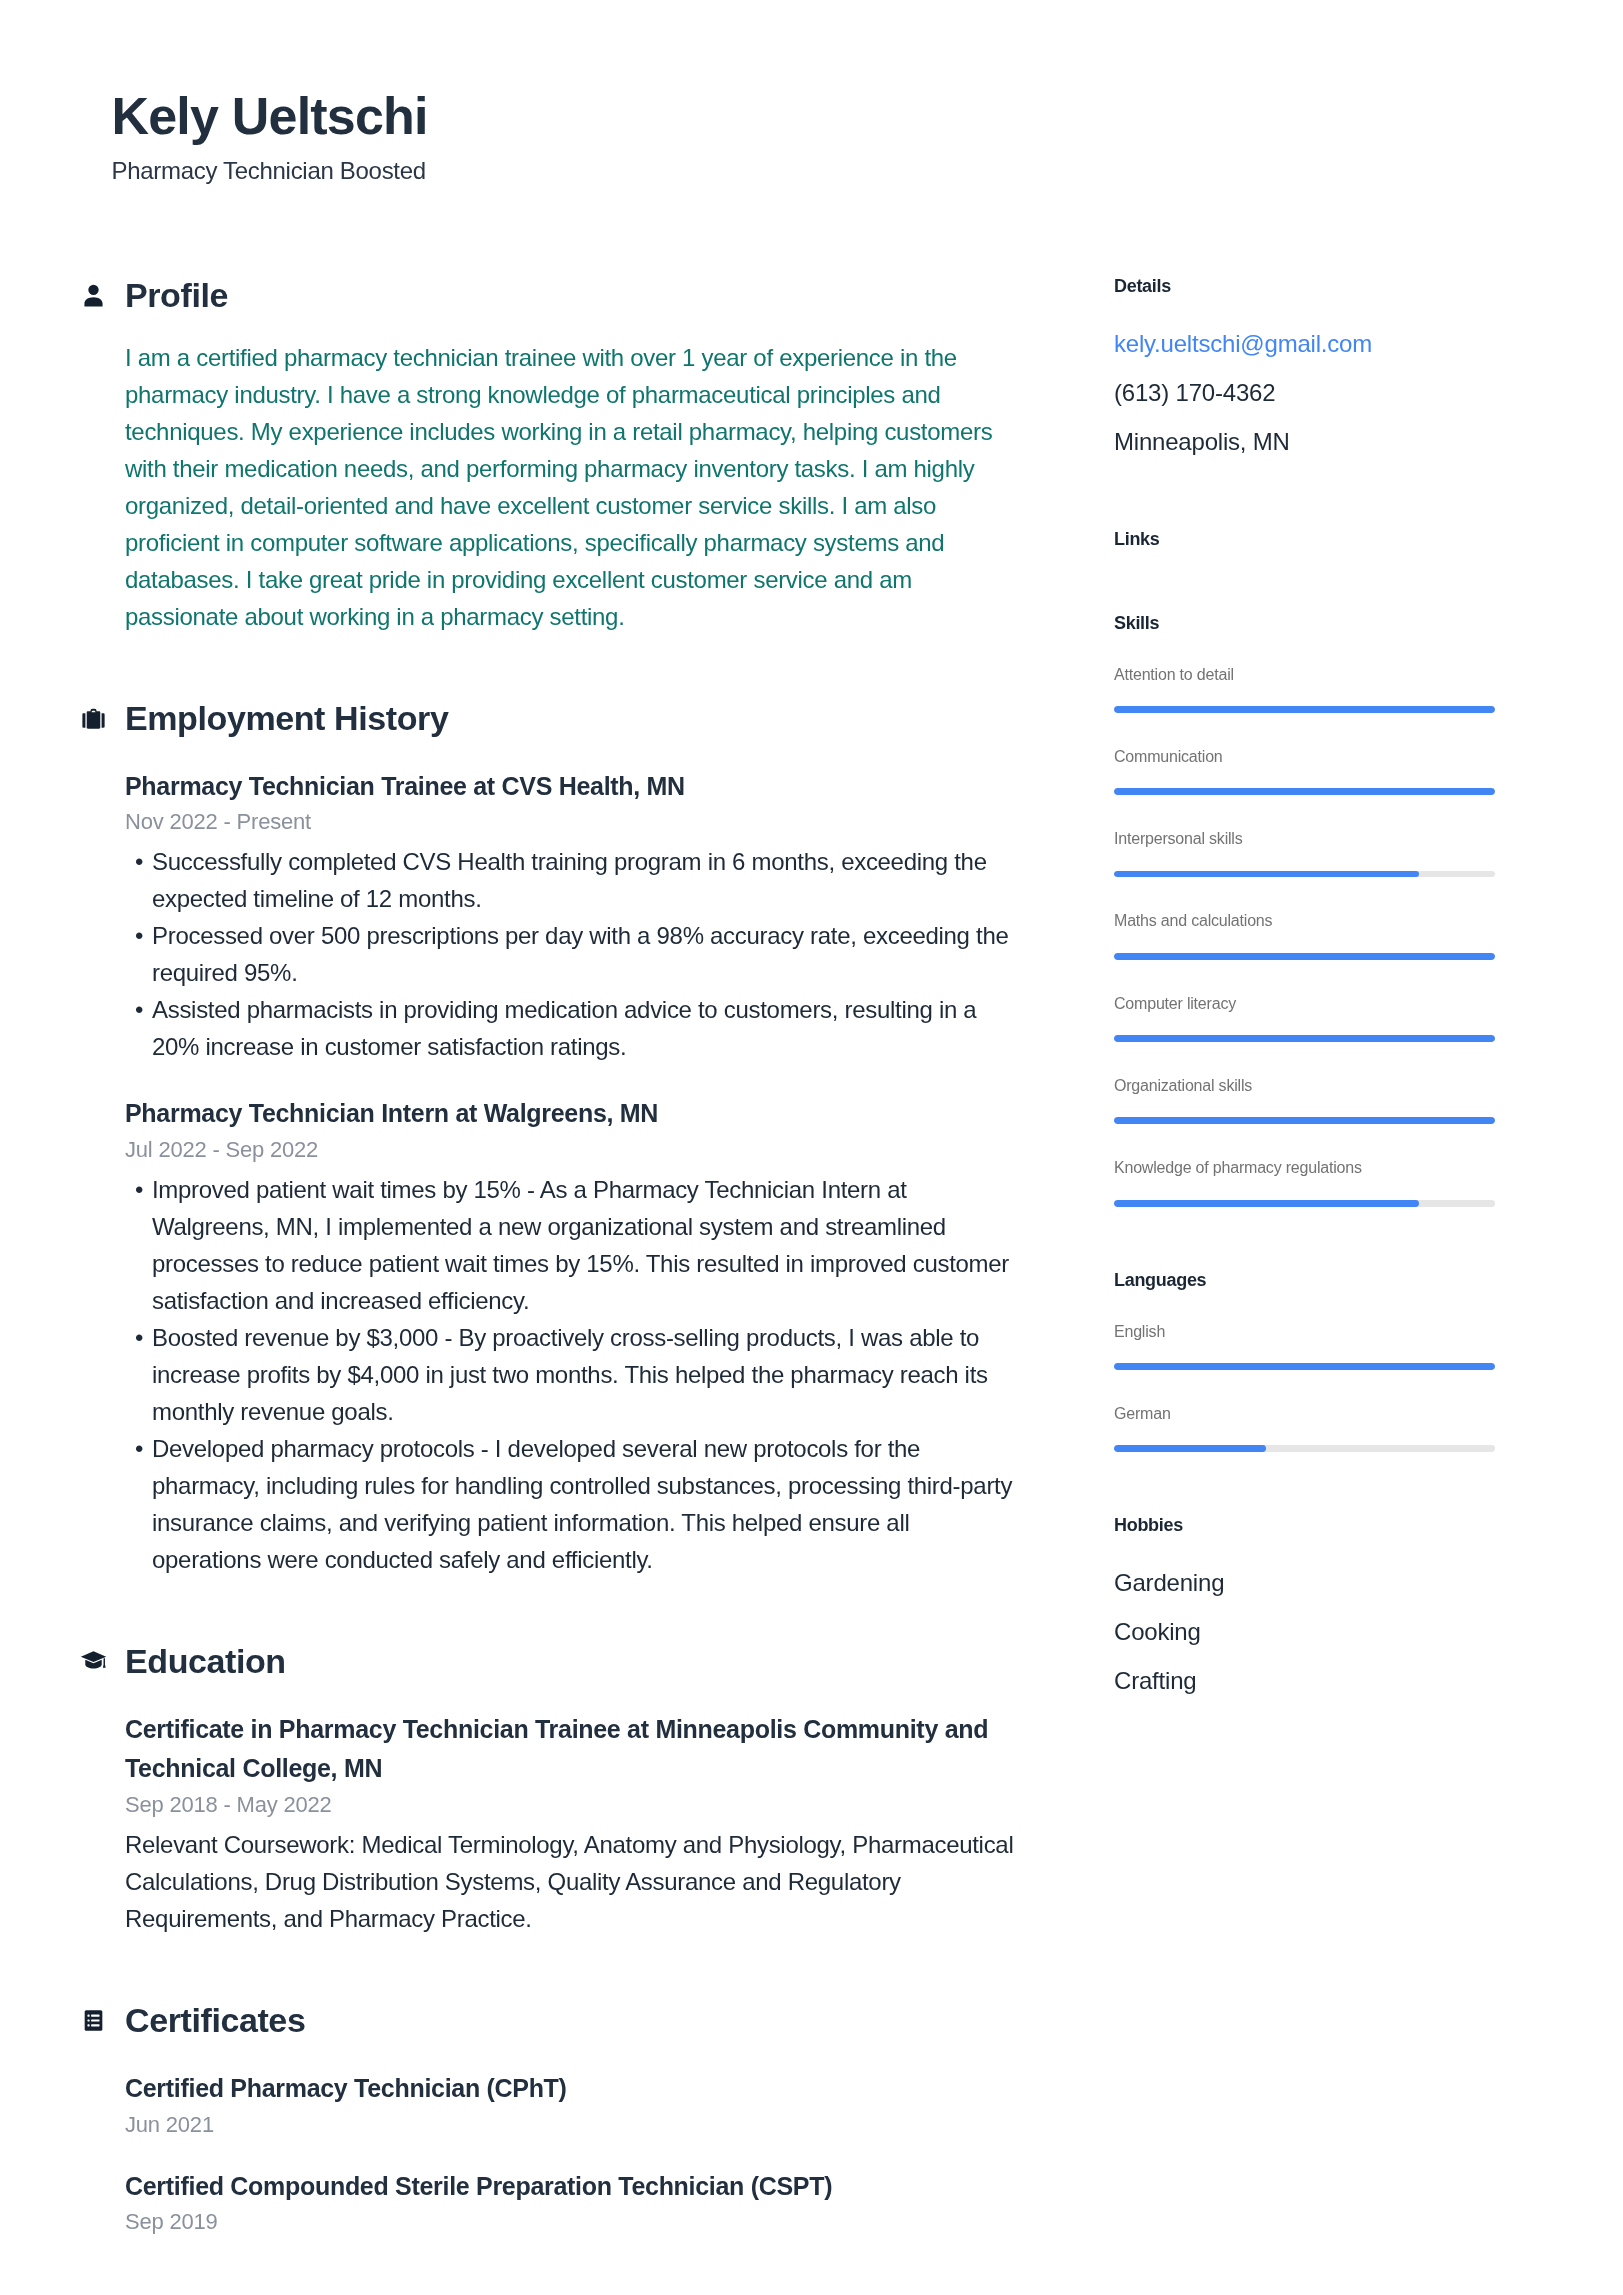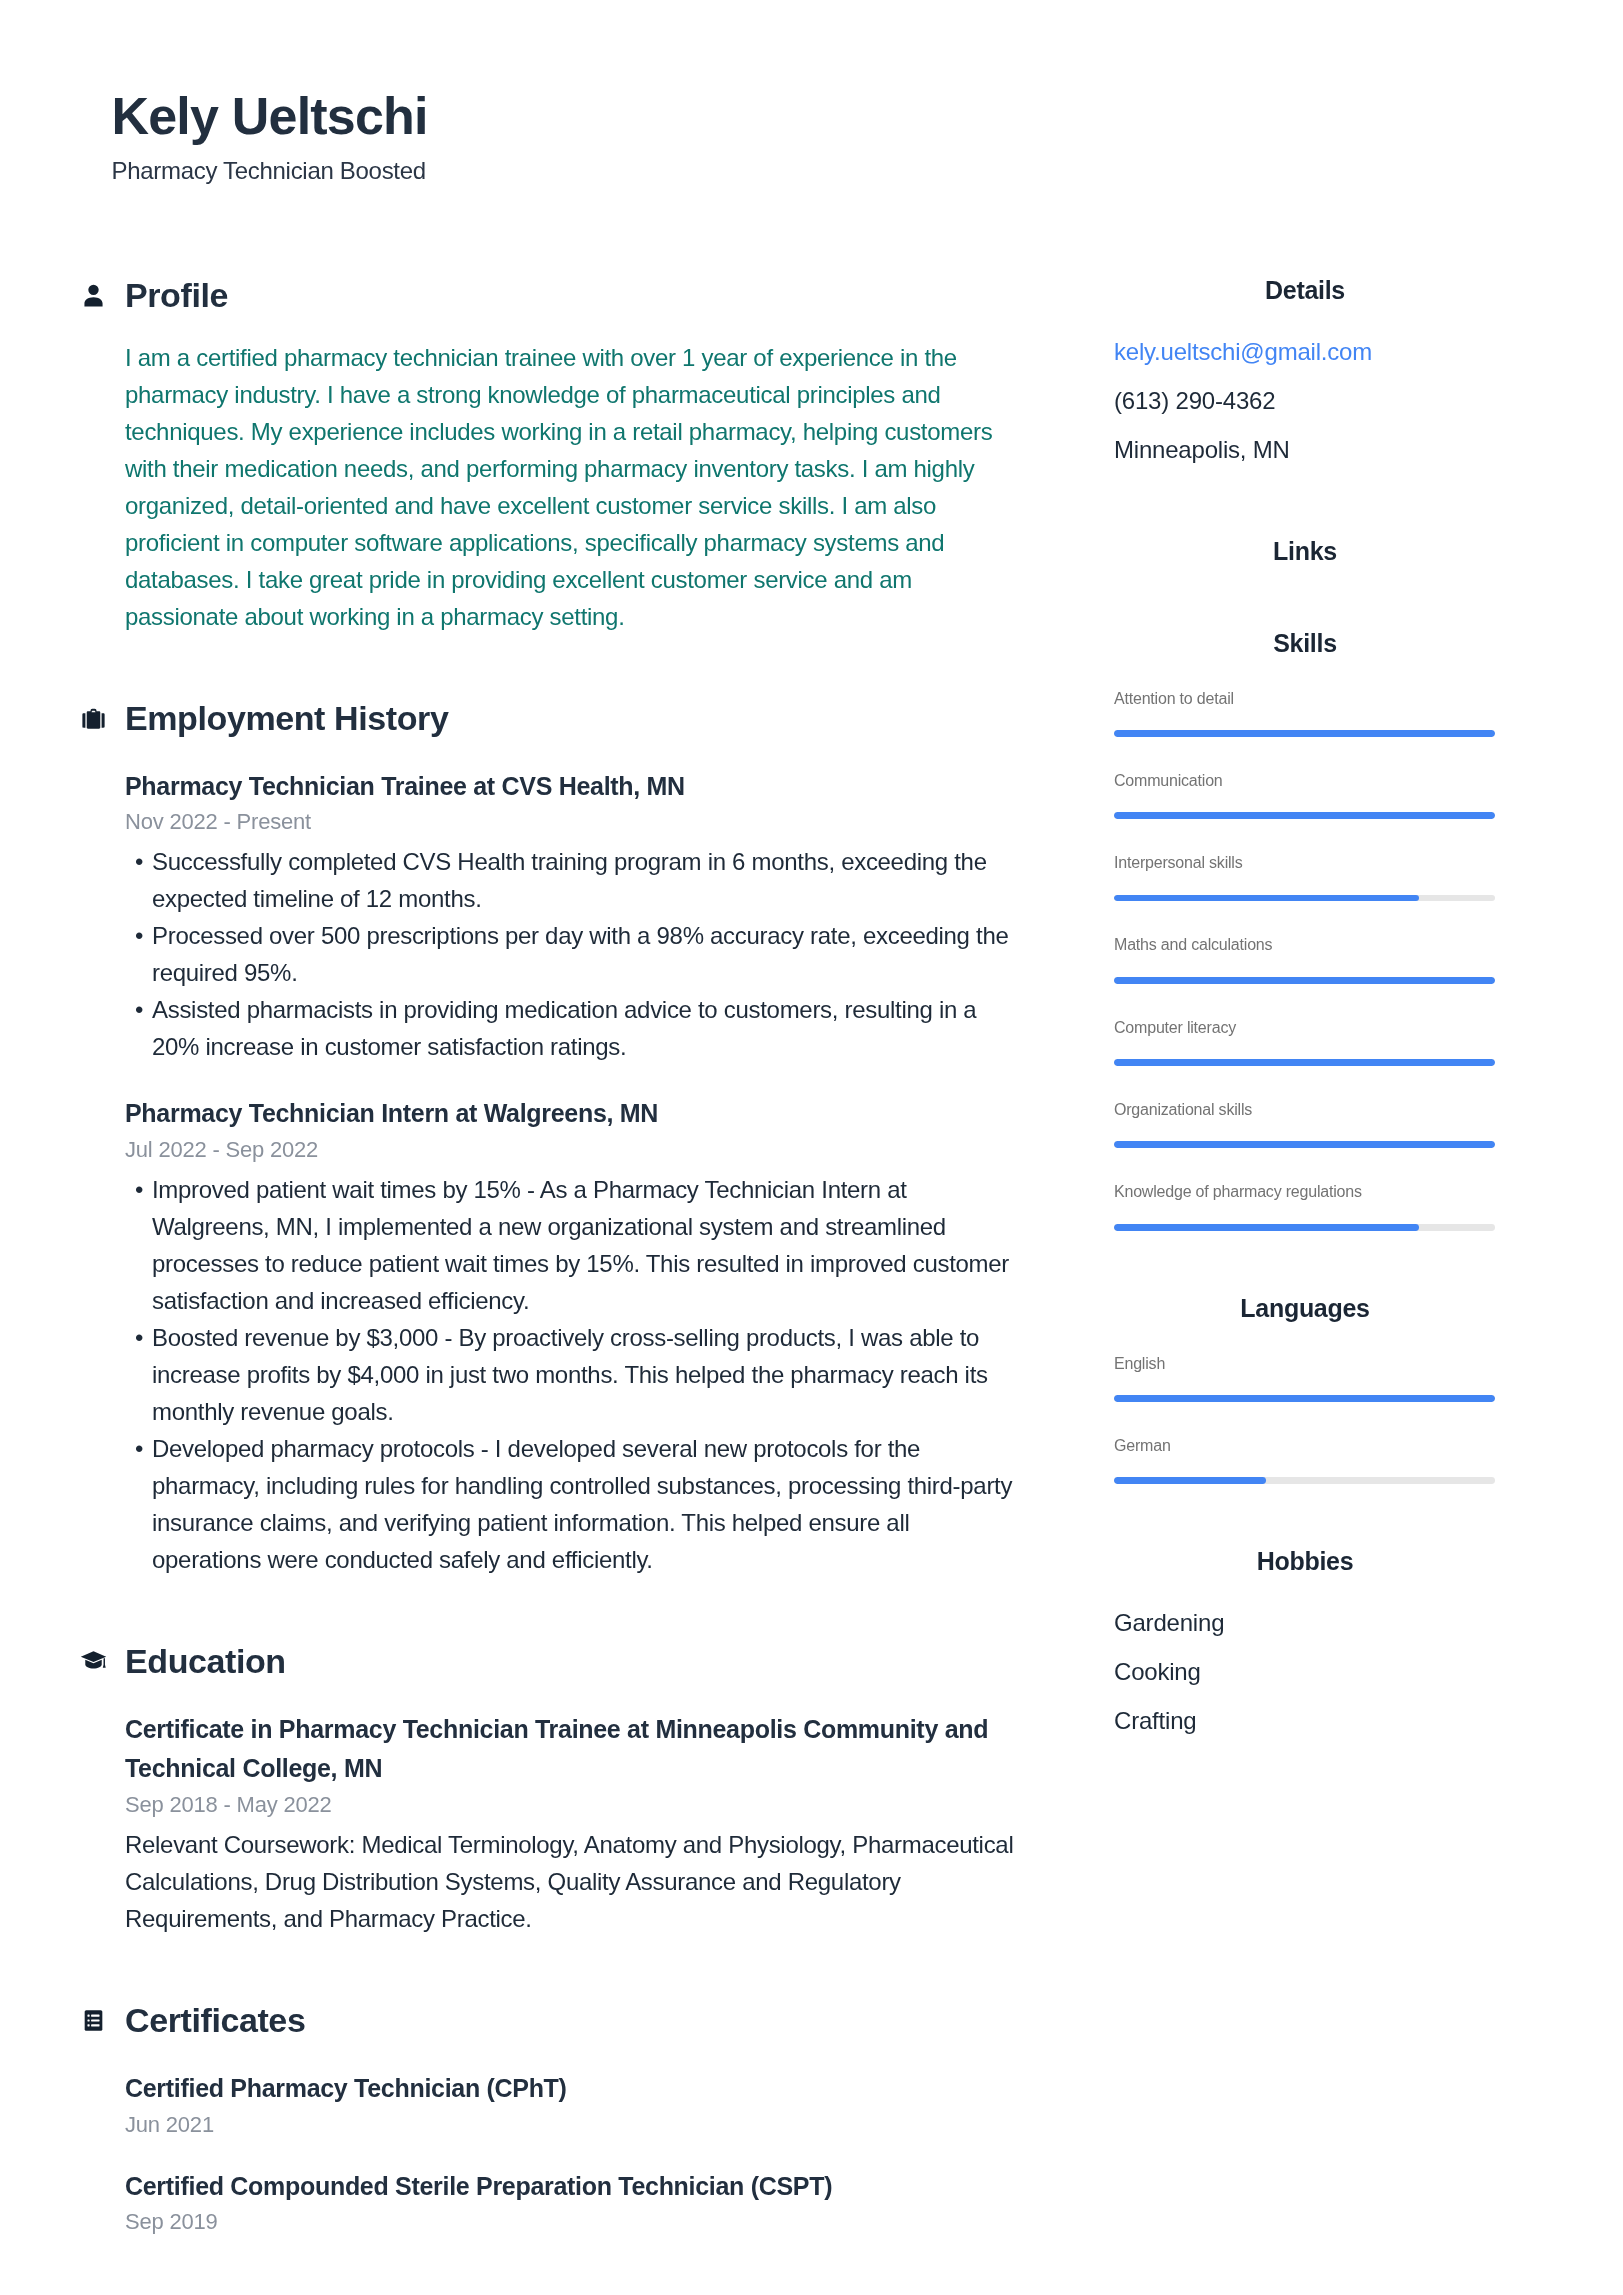--- a/index.html
+++ b/index.html
@@ -45,21 +45,21 @@
     font-size: 24px; line-height: 37px; letter-spacing: -0.3px;
   }
   ul.bullets li::before {
     content: "•"; position: absolute; left: 10px; top: 0;
     font-size: 24px; color: #1e2a38;
   }
   .entry-desc { font-size: 24px; line-height: 37px; letter-spacing: -0.3px; margin-top: 8.5px; }
 
   
   .side-block { margin-bottom: 63px; }
-  h4.side-title { font-size: 25px; font-weight: bold; color: #1b2634; margin-bottom: 22px; letter-spacing: -0.3px; text-align: center; }
+  h4.side-title { font-size: 18px; font-weight: bold; color: #1b2634; margin-bottom: 22px; letter-spacing: -0.3px; }
   .side-line { font-size: 24px; line-height: 49px; color: #1e2a38; letter-spacing: -0.2px; }
   a.side-link {
     font-size: 24px; line-height: 49px; color: #4285f4;
     text-decoration-color: #4285f4; text-underline-offset: 5px;
     letter-spacing: -0.2px;
   }
   .meter-item { margin-bottom: 25px; }
   .meter-label { font-size: 16px; line-height: 37px; color: #737373; letter-spacing: -0.2px; }
   .meter-track {
     margin-top: 13.5px; width: 381px; height: 6.8px;
@@ -168,21 +168,21 @@
           <div class="entry-date">Sep 2019</div>
         </div>
       </section>
     </main>
 
     <aside class="right">
 
       <div class="side-block">
         <h4 class="side-title">Details</h4>
         <div><a class="side-link">kely.ueltschi@gmail.com</a></div>
-        <div class="side-line">(613) 290-4362</div>
+        <div class="side-line">(613) 170-4362</div>
         <div class="side-line">Minneapolis, MN</div>
       </div>
 
       <div class="side-block">
         <h4 class="side-title">Links</h4>
       </div>
 
       <div class="side-block">
         <h4 class="side-title">Skills</h4>
 

